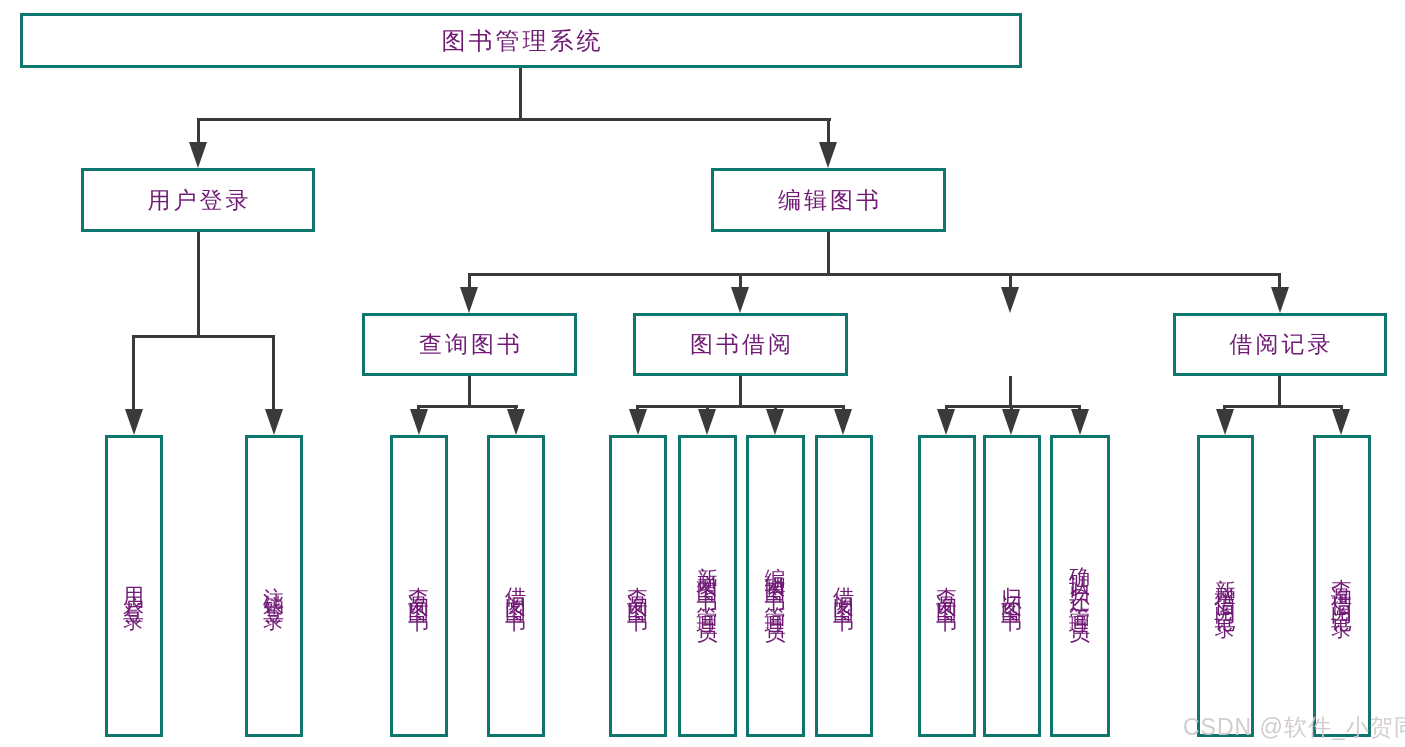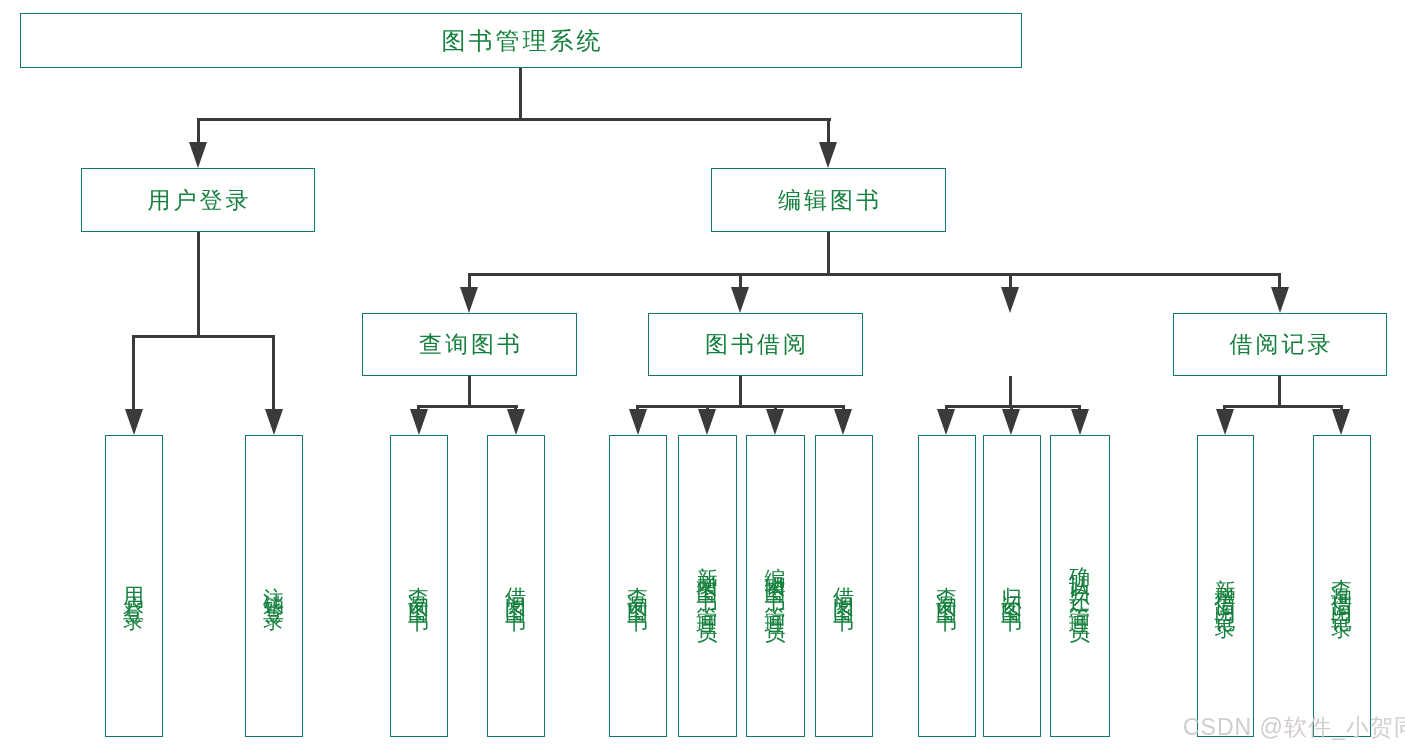--- a/index.html
+++ b/index.html
@@ -6,23 +6,23 @@
   #stage{
     position:relative;
     width:1405px;height:747px;
     background:#ffffff;
     font-family:"Liberation Sans","DejaVu Sans",sans-serif;
     overflow:hidden;
   }
   .box{
     position:absolute;
     box-sizing:border-box;
-    border:1px solid #0f766e;
+    border:3px solid #0f766e;
     background:#ffffff;
-    color:#15803d;
+    color:#701a75;
     display:flex;
     align-items:center;
     justify-content:center;
     text-align:center;
   }
   .h{ font-size:23px; letter-spacing:3px; text-indent:3px; }
   .root-box{ font-size:24px; }
   .v{
     writing-mode:vertical-rl;
     text-orientation:mixed;
@@ -77,21 +77,21 @@
   <div class="vl" style="left:468px;top:273px;height:16px;"></div>
   <div class="ar" style="left:460px;top:287px;"></div>
   <div class="vl" style="left:739px;top:273px;height:16px;"></div>
   <div class="ar" style="left:731px;top:287px;"></div>
   <div class="vl" style="left:1009px;top:273px;height:16px;"></div>
   <div class="ar" style="left:1001px;top:287px;"></div>
   <div class="vl" style="left:1278px;top:273px;height:16px;"></div>
   <div class="ar" style="left:1271px;top:287px;"></div>
 
   <div class="box h" style="left:362px;top:313px;width:215px;height:63px;">查询图书</div>
-  <div class="box h" style="left:633px;top:313px;width:215px;height:63px;margin-left:15px;">图书借阅</div>
+  <div class="box h" style="left:633px;top:313px;width:215px;height:63px;">图书借阅</div>
   <div class="box h" style="left:1173px;top:313px;width:214px;height:63px;">借阅记录</div>
 
   <div class="vl" style="left:468px;top:376px;height:29px;"></div>
   <div class="hl" style="left:418px;top:405px;width:100px;"></div>
   <div class="vl" style="left:417px;top:405px;height:8px;"></div>
   <div class="ar" style="left:410px;top:409px;"></div>
   <div class="vl" style="left:514px;top:405px;height:8px;"></div>
   <div class="ar" style="left:507px;top:409px;"></div>
 
   <div class="vl" style="left:739px;top:376px;height:29px;"></div>

